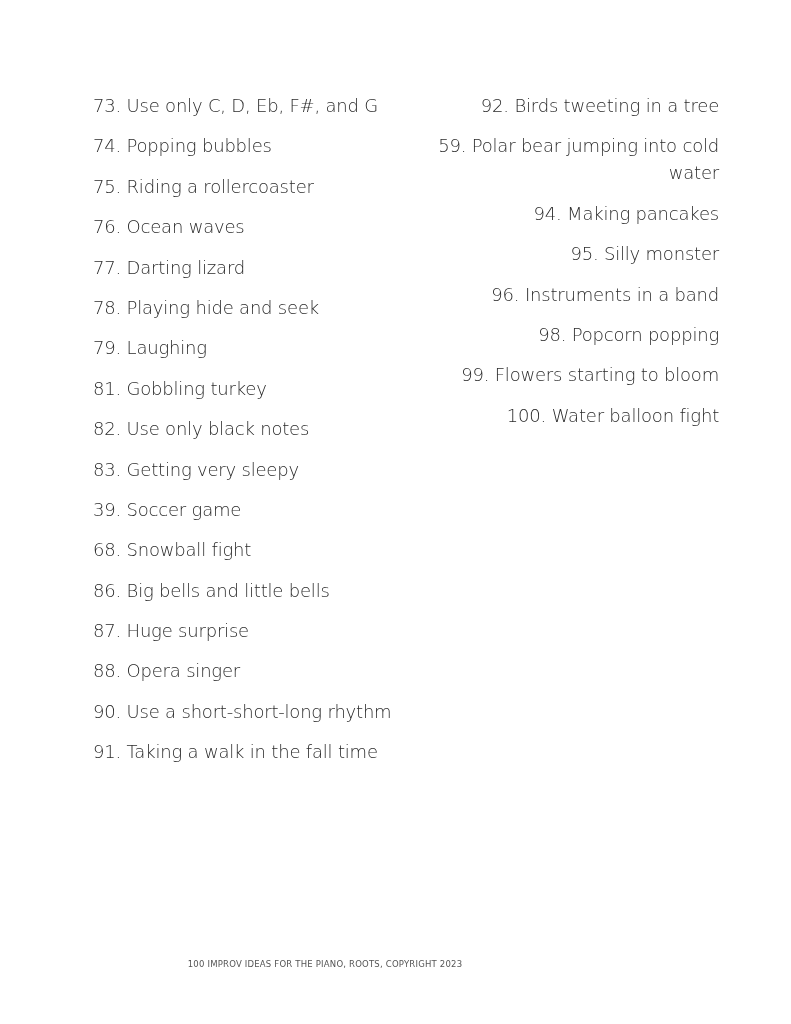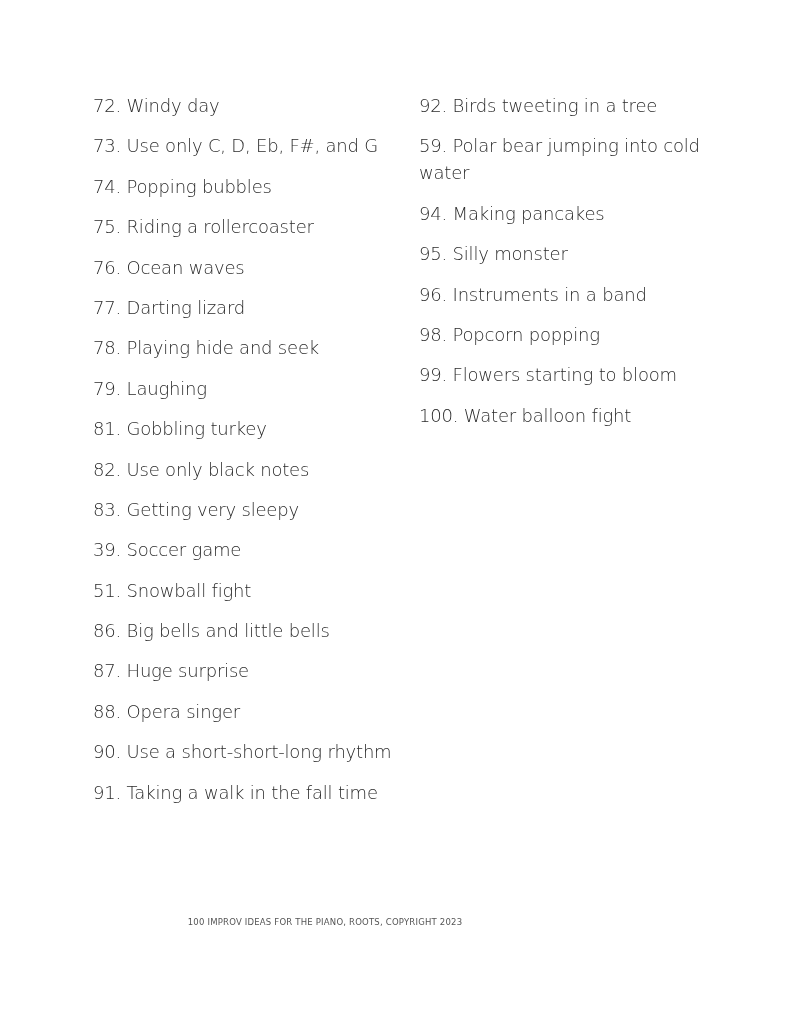--- a/index.html
+++ b/index.html
@@ -1,42 +1,41 @@
 <!DOCTYPE html>
 <html><head>
 <meta charset="utf-8">
 <style>
   html, body { margin:0; padding:0; background:#ffffff; }
   body { width:791px; height:1024px; position:relative; overflow:hidden;
          font-family:"DejaVu Sans", sans-serif; color:#2b2b2b; }
   .col { position:absolute; top:92px; margin:0; padding:0; list-style:none; }
   .col.left { left:93px; width:310px; }
-  .col.right { left:419px; width:300px; }
+  .col.right { left:419px; width:300px;text-align:right; }
   .item { font-size:18px; font-weight:300; line-height:27px; margin-bottom:13.4px;
           letter-spacing:-0.2px; }
-  .footer { position:absolute; top:917px; left:0; width:650px; text-align:center;
+  .footer { position:absolute; top:959px; left:0; width:650px; text-align:center;
             font-size:8.5px; color:#555; letter-spacing:0.2px; }
 </style>
 </head>
 <body>
 
 <ul class="col left">
-  <li class="item">72. Windy day</li>
   <li class="item">73. Use only C, D, Eb, F#, and G</li>
   <li class="item">74. Popping bubbles</li>
   <li class="item">75. Riding a rollercoaster</li>
   <li class="item">76. Ocean waves</li>
   <li class="item">77. Darting lizard</li>
   <li class="item">78. Playing hide and seek</li>
   <li class="item">79. Laughing</li>
   <li class="item">81. Gobbling turkey</li>
   <li class="item">82. Use only black notes</li>
   <li class="item">83. Getting very sleepy</li>
   <li class="item">39. Soccer game</li>
-  <li class="item">51. Snowball fight</li>
+  <li class="item">68. Snowball fight</li>
   <li class="item">86. Big bells and little bells</li>
   <li class="item">87. Huge surprise</li>
   <li class="item">88. Opera singer</li>
   <li class="item">90. Use a short-short-long rhythm</li>
   <li class="item">91. Taking a walk in the fall time</li>
 </ul>
 
 <ul class="col right">
   <li class="item">92. Birds tweeting in a tree</li>
   <li class="item">59. Polar bear jumping into cold water</li>

